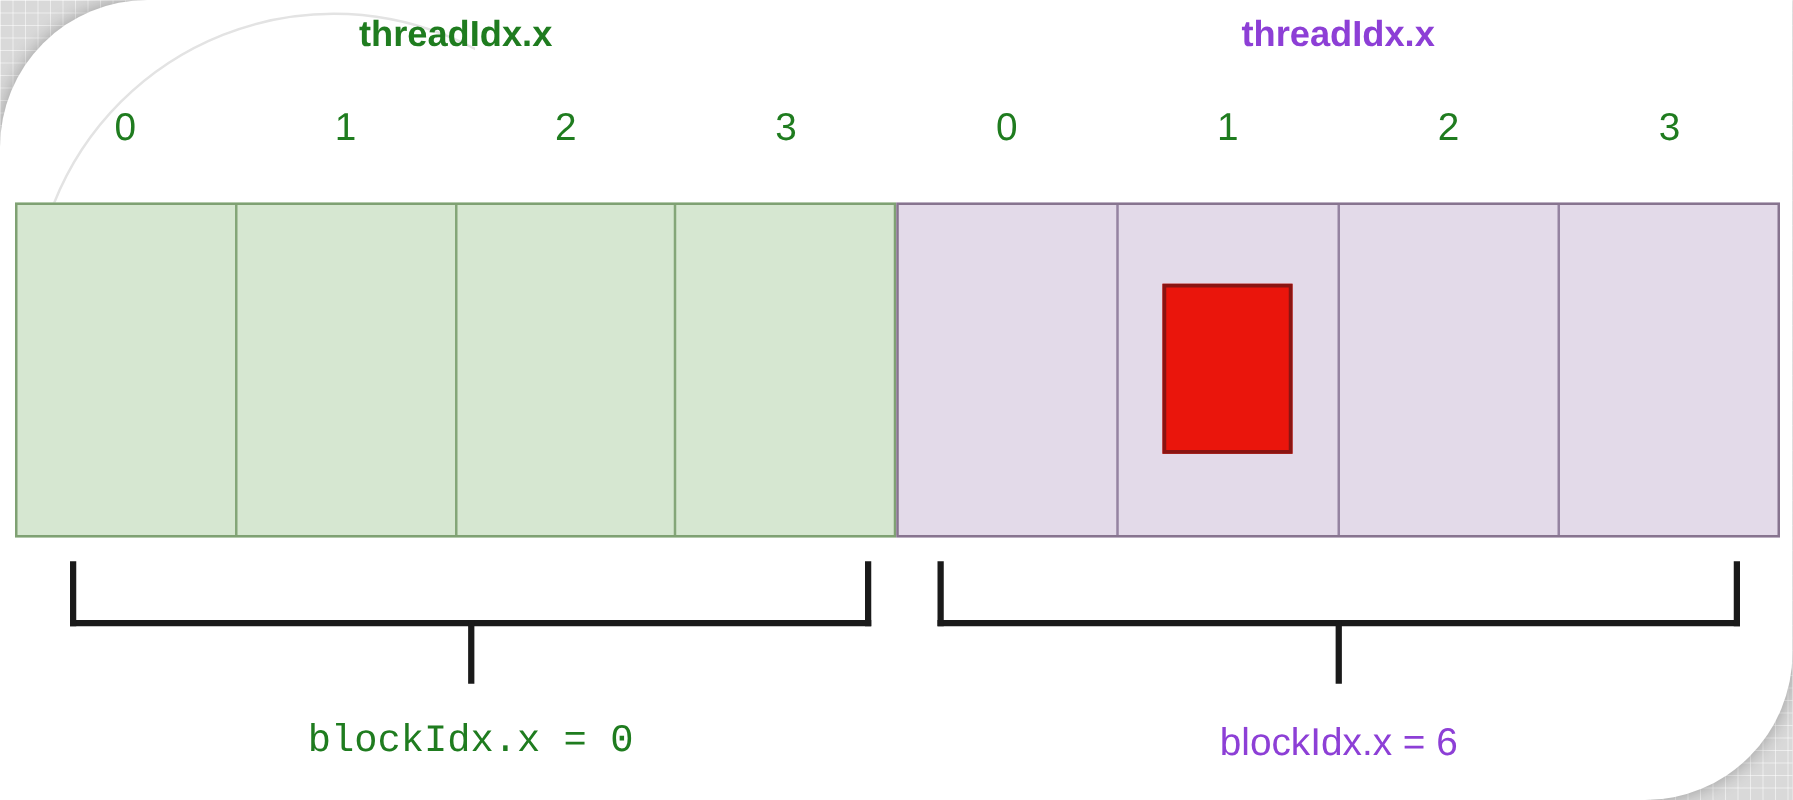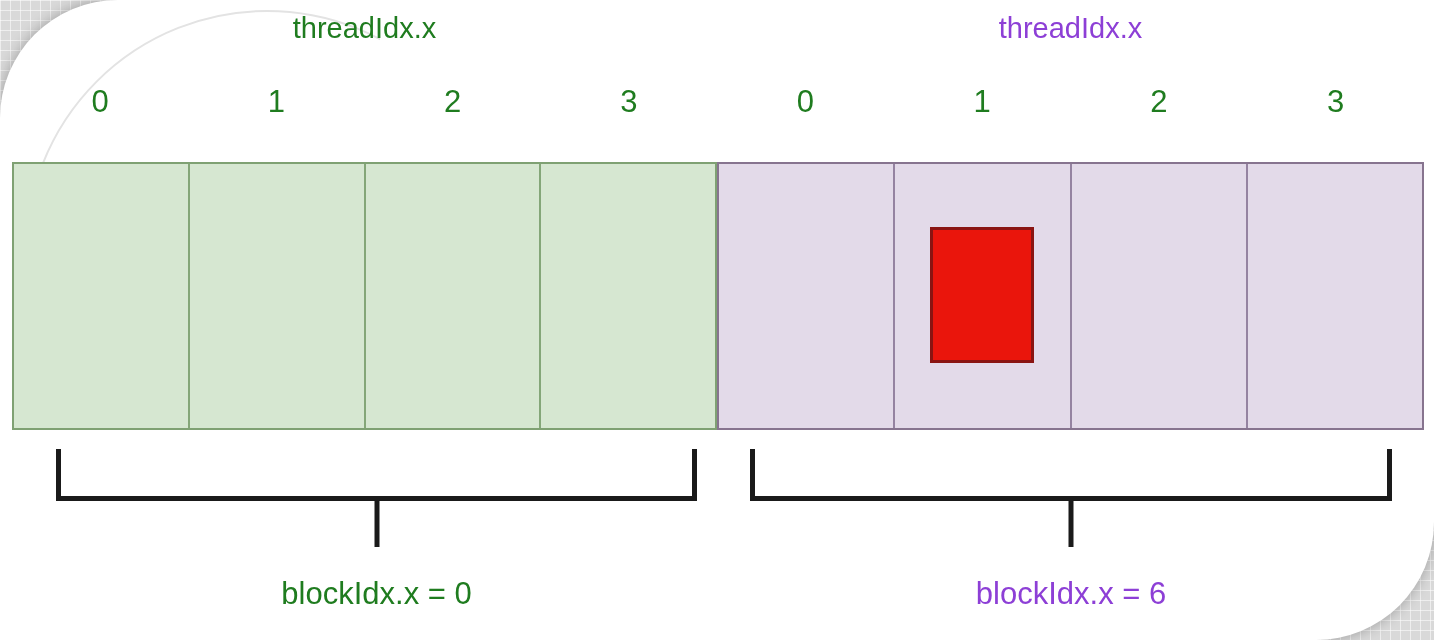--- a/index.html
+++ b/index.html
@@ -15,21 +15,21 @@
   .panel{position:absolute; inset:0; background:#ffffff;
          border-radius:118px 0 118px 0;
          box-shadow:0 0 14px rgba(0,0,0,.28);}
 
   .arc-clip{position:absolute; left:0; top:0; width:380px; height:380px;
             overflow:hidden; pointer-events:none;}
   .arc{position:absolute; left:25px; top:10px; width:480px; height:480px;
        border-radius:50%; border:2px solid #e3e3e3;}
 
   .thread-header{position:absolute; top:12px; text-align:center;
-                 font-size:29px; font-weight:400;}
+                 font-size:29px; font-weight:700;}
   .thread-header.g{left:12px; width:705px; color:#1f7c1f;}
   .thread-header.p{left:717px; width:707px; color:#8d3fd6;}
 
   .index-row{position:absolute; top:84px; display:flex;}
   .index-row.g{left:12px; width:705px;}
   .index-row.p{left:717px; width:707px;}
   .index-row span{flex:1 1 0; text-align:center; font-size:31px; color:#1f7c1f;}
 
   .band{position:absolute; left:12px; top:162px; width:1412px; height:268px;
         display:flex;}
@@ -48,21 +48,21 @@
   .bracket{position:absolute; top:449px; height:52px; box-sizing:border-box;
            border-left:5px solid #1a1a1a; border-right:5px solid #1a1a1a;
            border-bottom:5px solid #1a1a1a;}
   .bracket.b0{left:56px; width:641px;}
   .bracket.b1{left:750px; width:642px;}
   .bracket .stem{position:absolute; top:100%; left:50%;
                  transform:translateX(-50%); width:5px; height:51px;
                  background:#1a1a1a;}
 
   .block-label{position:absolute; top:576px; text-align:center; font-size:31px;}
-  .block-label.b0{left:56px; width:641px; color:#1f7c1f;}
+  .block-label.b0{left:56px; width:641px; color:#1f7c1f;font-family:Liberation Mono, monospace;}
   .block-label.b1{left:750px; width:642px; color:#8d3fd6;}
 </style>
 </head>
 <body>
 
 <div class="stage">
 
   <div class="panel"></div>
   <div class="arc-clip">
     <div class="arc"></div>

